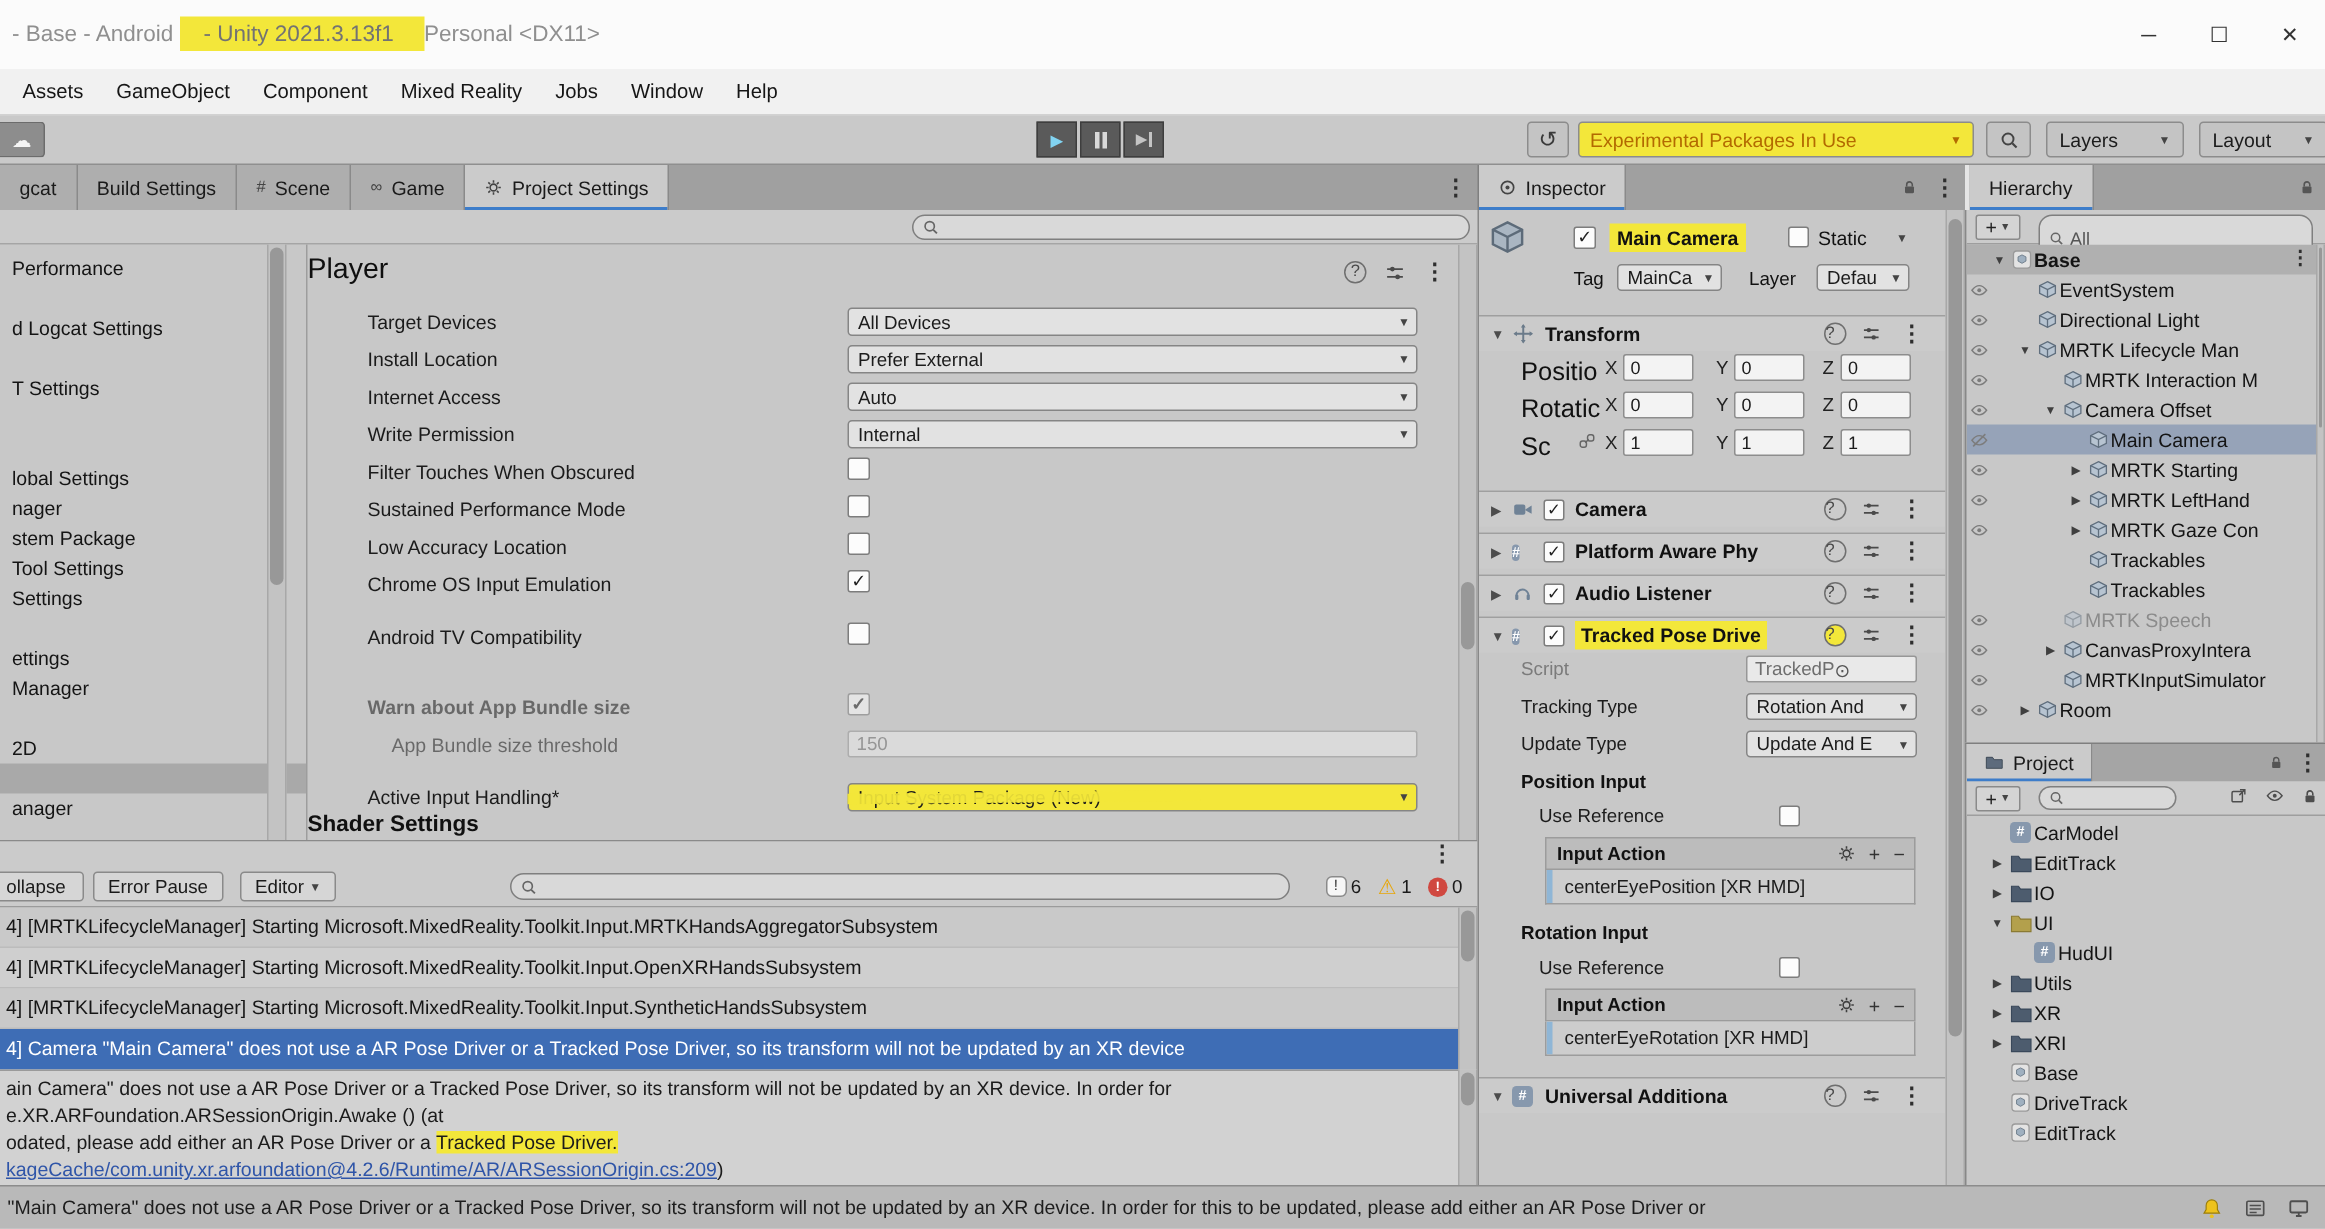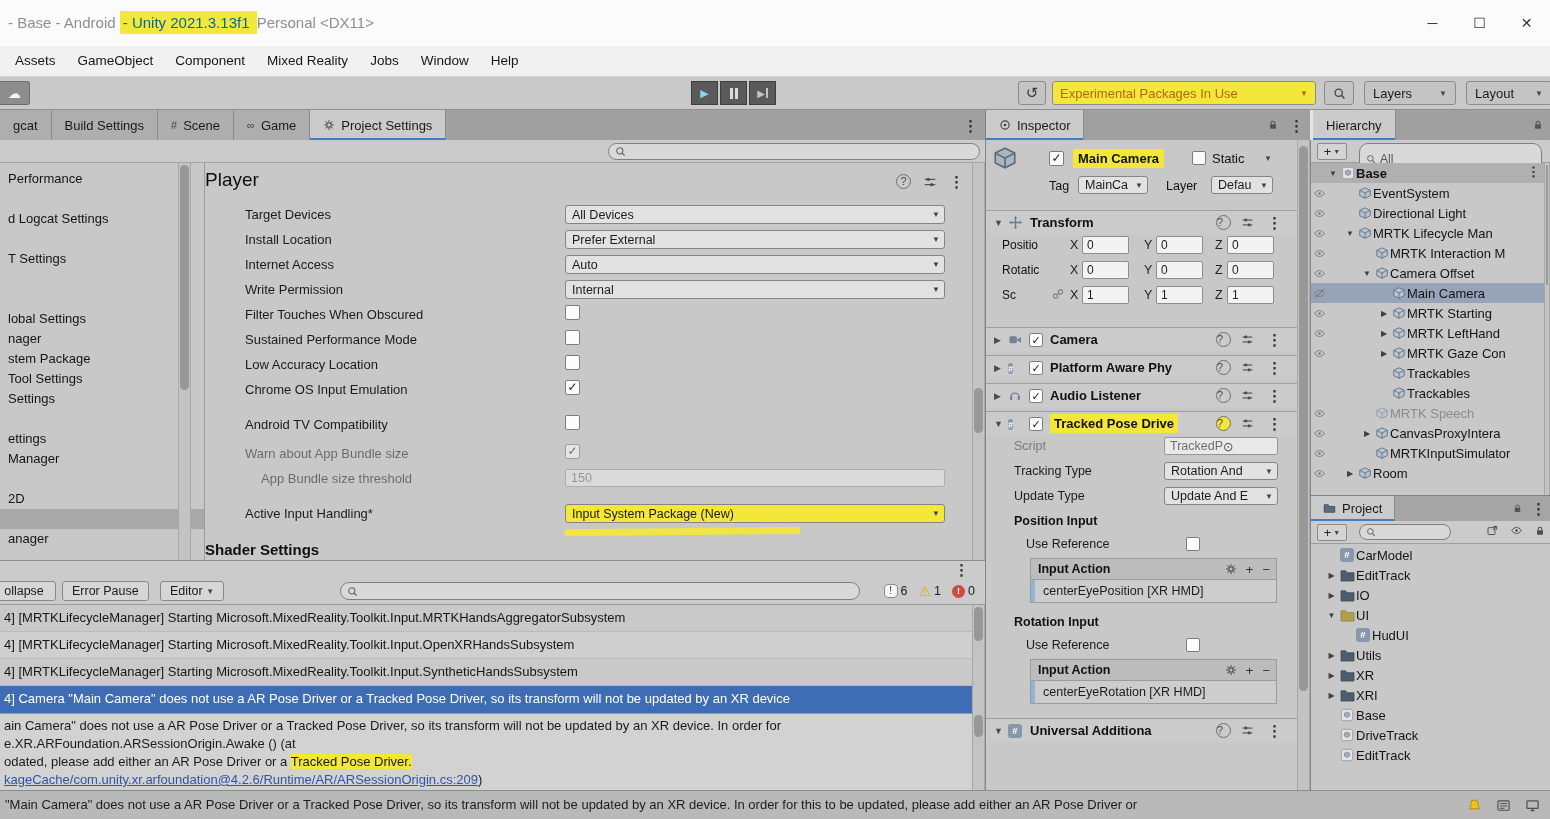--- a/index.html
+++ b/index.html
@@ -5,21 +5,21 @@
   *{box-sizing:border-box;margin:0;padding:0}
   html,body{width:1550px;height:819px;overflow:hidden}
   body{position:relative;font-family:"Liberation Sans",sans-serif;font-size:13px;color:#111;background:#c8c8c8}
   .abs{position:absolute}
   .hl-y{background:#f3e73a}
   svg{display:block}
 
   
   #titlebar{position:absolute;left:0;top:0;width:1550px;height:46px;background:#fbfbfb}
   #titlebar .title-text{position:absolute;left:8px;top:0;line-height:46px;font-size:15px;color:#8f8f8f;white-space:nowrap}
-  #titlebar .title-text .hl-y{color:#0369a1;padding:3px 3px}
+  #titlebar .title-text .hl-y{color:#737373;padding:3px 16px}
   #win-controls{position:absolute;right:0;top:0;height:46px;display:flex}
   .winbtn{width:47px;height:46px;display:flex;align-items:center;justify-content:center;color:#333;font-size:14px}
 
   
   #menubar{position:absolute;left:0;top:46px;width:1550px;height:31px;background:#f1f1f1;border-bottom:1px solid #d2d2d2;display:flex;align-items:center;padding-left:4px}
   .menu-item{padding:0 11px;line-height:30px;font-size:13.5px;color:#161616;white-space:nowrap}
 
   
   #toolbar{position:absolute;left:0;top:77px;width:1550px;height:33px;background:#c9c9c9;border-bottom:1px solid #8f8f8f}
   .tbtn-dark{width:27px;height:24px;background:#5a5a5a;border:1px solid #3e3e3e;display:flex;align-items:center;justify-content:center}
@@ -126,21 +126,21 @@
   #layer-dd{position:absolute;left:225px;top:2px;width:62px;height:18px}
   .chead{height:24px;background:#cbcbcb;border-top:1px solid #9f9f9f;position:relative;display:flex;align-items:center;margin-top:4px}
   .chead .fold{position:absolute;left:8px;font-size:9px;color:#4c4c4c}
   .chead .cico{position:absolute;left:22px}
   .chead .ccb{position:absolute;left:43px;width:14px;height:14px}
   .chead .ctitle{position:absolute;left:64px;font-size:13px;font-weight:bold;white-space:nowrap}
   .chead .ctitle.pad{padding:2px 4px}
   .chead .ric{position:absolute;display:flex;align-items:center}
   .chead .r1{left:230px}.chead .r2{left:255px}.chead .r3{left:281px}
   .trow{height:25px;position:relative}
-  .trow .tl{position:absolute;left:16px;top:4px;font-size:12px;white-space:nowrap}
+  .trow .tl{position:absolute;left:28px;top:4px;font-size:17px;white-space:nowrap}
   .axl{position:absolute;top:4px;font-size:12.5px;color:#222}
   .nf{position:absolute;top:2px;width:47px;height:18px;background:#f3f3f3;border:1px solid #8d8d8d;border-radius:2px;font-size:12px;color:#1b1b1b;display:flex;align-items:center;padding:0 4px}
   .ax-x{left:84px}.af-x{left:96px}.ax-y{left:158px}.af-y{left:170px}.ax-z{left:229px}.af-z{left:241px}
   .linkic{position:absolute;left:66px;top:4px}
   .irow{height:25px;position:relative}
   .irow .il{position:absolute;left:28px;top:4px;font-size:12.5px;color:#1c1c1c;white-space:nowrap}
   .irow .il.dim{color:#7b7b7b}
   .irow .ival{position:absolute;left:178px;top:2px;width:114px}
   .isub{height:23px;position:relative}
   .isub b{position:absolute;left:28px;top:4px;font-size:12.5px}
@@ -430,21 +430,21 @@
           <div class="ctrl">
             <div class="cb">✓</div>
           </div>
         </div>
         <div class="prow" style="margin-top: 10px;">
           <span class="lbl">Android TV Compatibility</span>
           <div class="ctrl">
             <div class="cb"></div>
           </div>
         </div>
-        <div class="prow dis" style="margin-top: 4px;">
+        <div class="prow dis" style="margin-top: 22px; font-weight: bold;">
           <span class="lbl">Warn about App Bundle size</span>
           <div class="ctrl">
             <div class="cb">✓</div>
           </div>
         </div>
         <div class="prow dis">
           <span class="lbl ind">App Bundle size threshold</span>
           <div class="ctrl">
             <div class="tf">
               <span>150</span>

